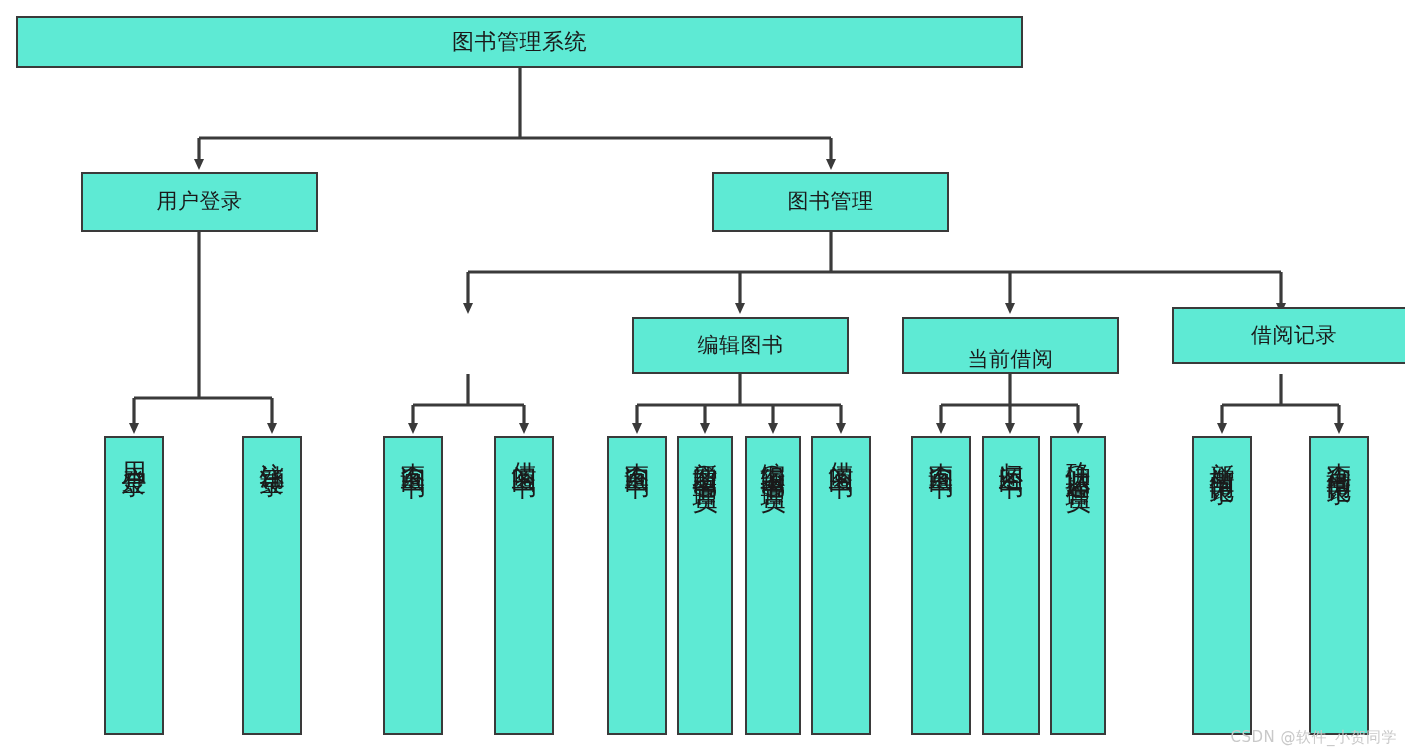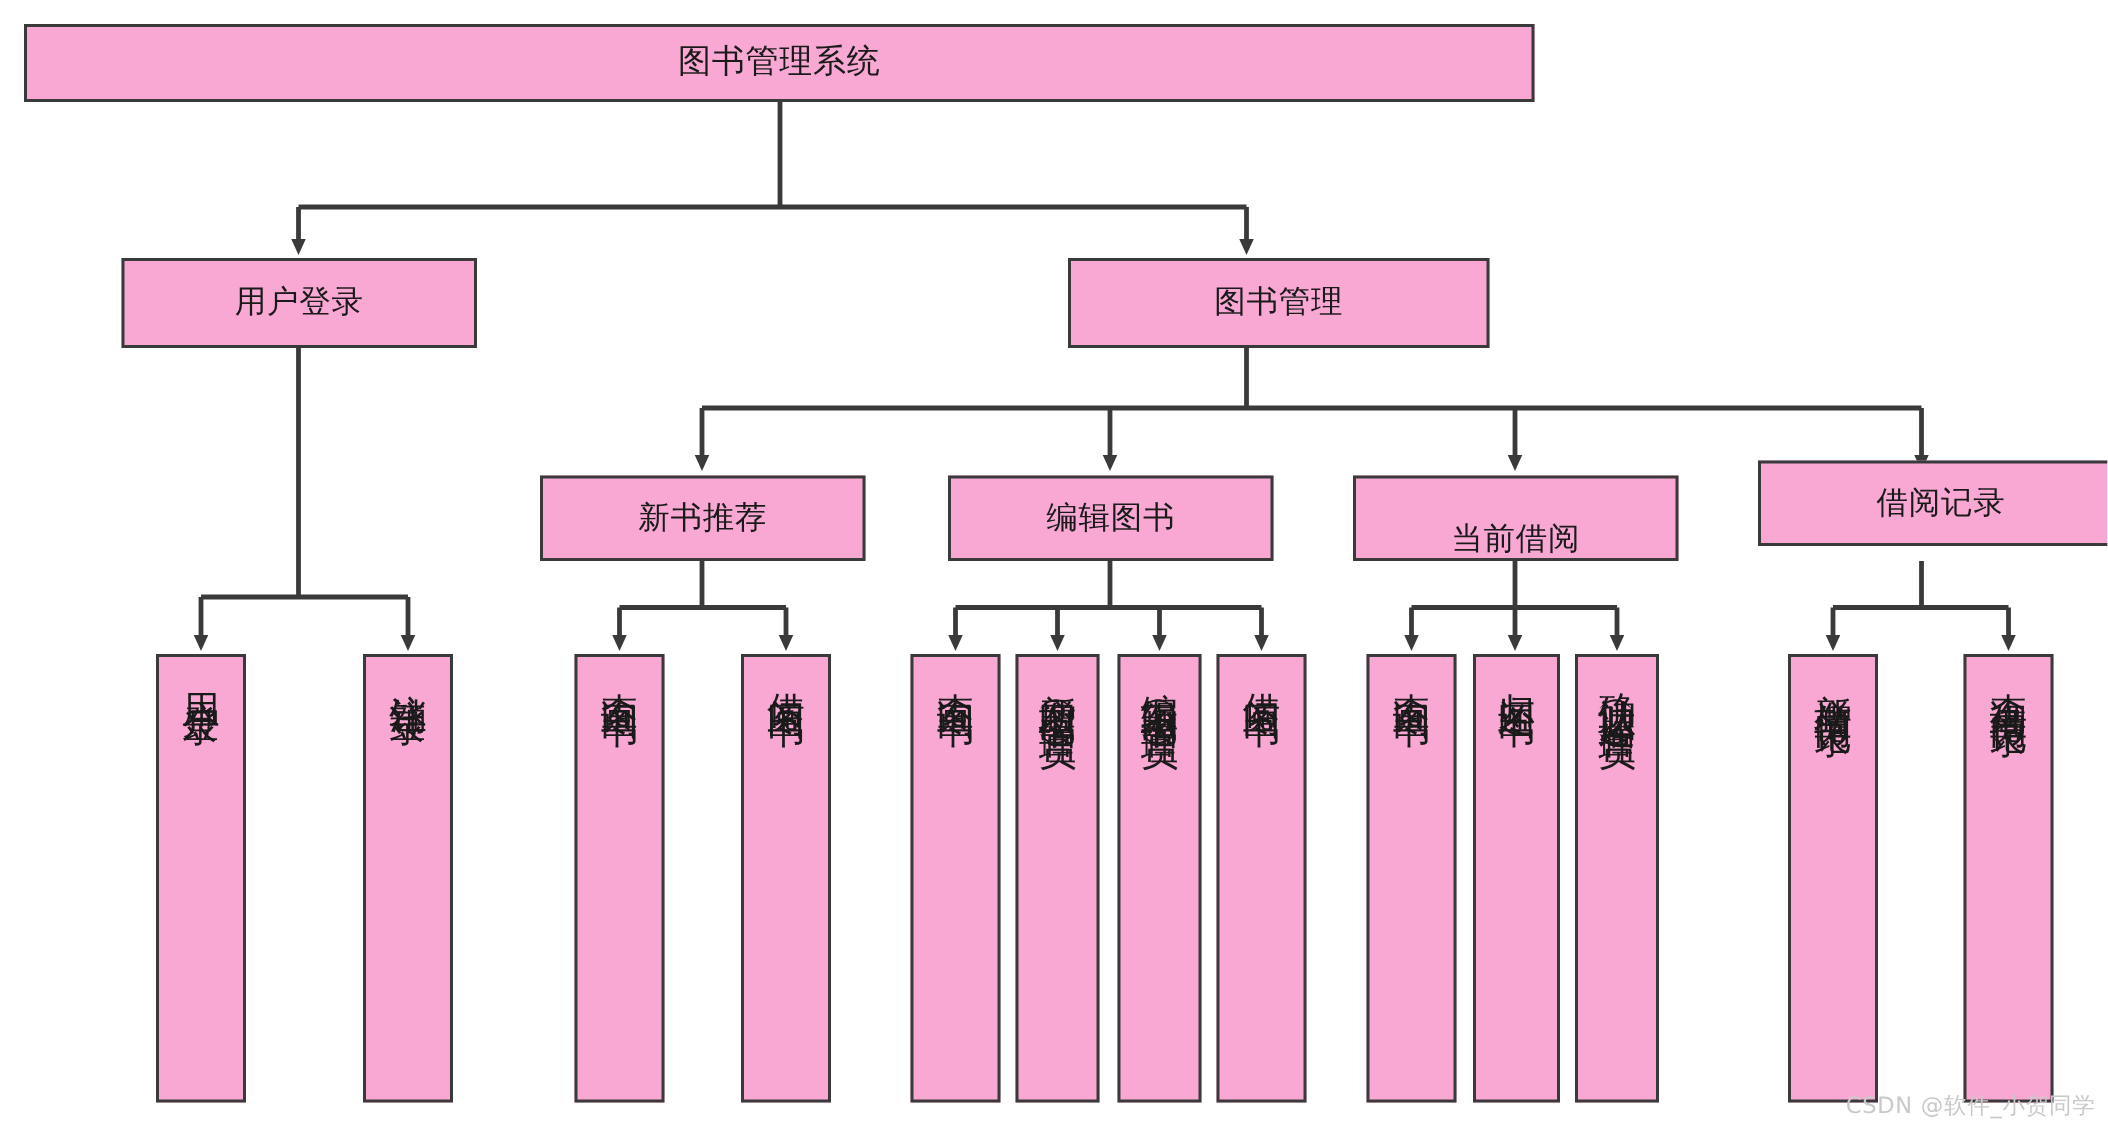--- a/index.html
+++ b/index.html
@@ -23,21 +23,21 @@
     left: 0;
     top: 0;
     width: 1405px;
     height: 747px;
     pointer-events: none;
   }
   .node {
     position: absolute;
     box-sizing: border-box;
     border: 2px solid #3a3a3a;
-    background: #f9a8d4;
+    background: #5eead4;
     display: flex;
     align-items: center;
     justify-content: center;
     color: #1a1a1a;
   }
   .node .lbl {
     display: block;
     text-align: center;
     line-height: 1.12;
     letter-spacing: 0.5px;
@@ -131,27 +131,24 @@
     </g>
   </svg>
 
   <div class="node horiz root" style="left:16px; top:16px; width:1007px; height:52px;">
     <span class="lbl">图书管理系统</span>
   </div>
 
   <div class="node horiz" style="left:81px; top:172px; width:237px; height:60px;">
     <span class="lbl">用户登录</span>
   </div>
-  <div class="node horiz" style="left:712px; top:172px; width:281px; height:60px;">
+  <div class="node horiz" style="left:712px; top:172px; width:237px; height:60px;">
     <span class="lbl">图书管理</span>
   </div>
 
-  <div class="node horiz" style="left:360px; top:317px; width:217px; height:57px;">
-    <span class="lbl">新书推荐</span>
-  </div>
   <div class="node horiz" style="left:632px; top:317px; width:217px; height:57px;">
     <span class="lbl">编辑图书</span>
   </div>
   <div class="node horiz" style="left:902px; top:317px; width:217px; height:57px;align-items:flex-end;">
     <span class="lbl">当前借阅</span>
   </div>
   <div class="node horiz" style="left:1172px; top:307px; width:244px; height:57px;">
     <span class="lbl">借阅记录</span>
   </div>
 

